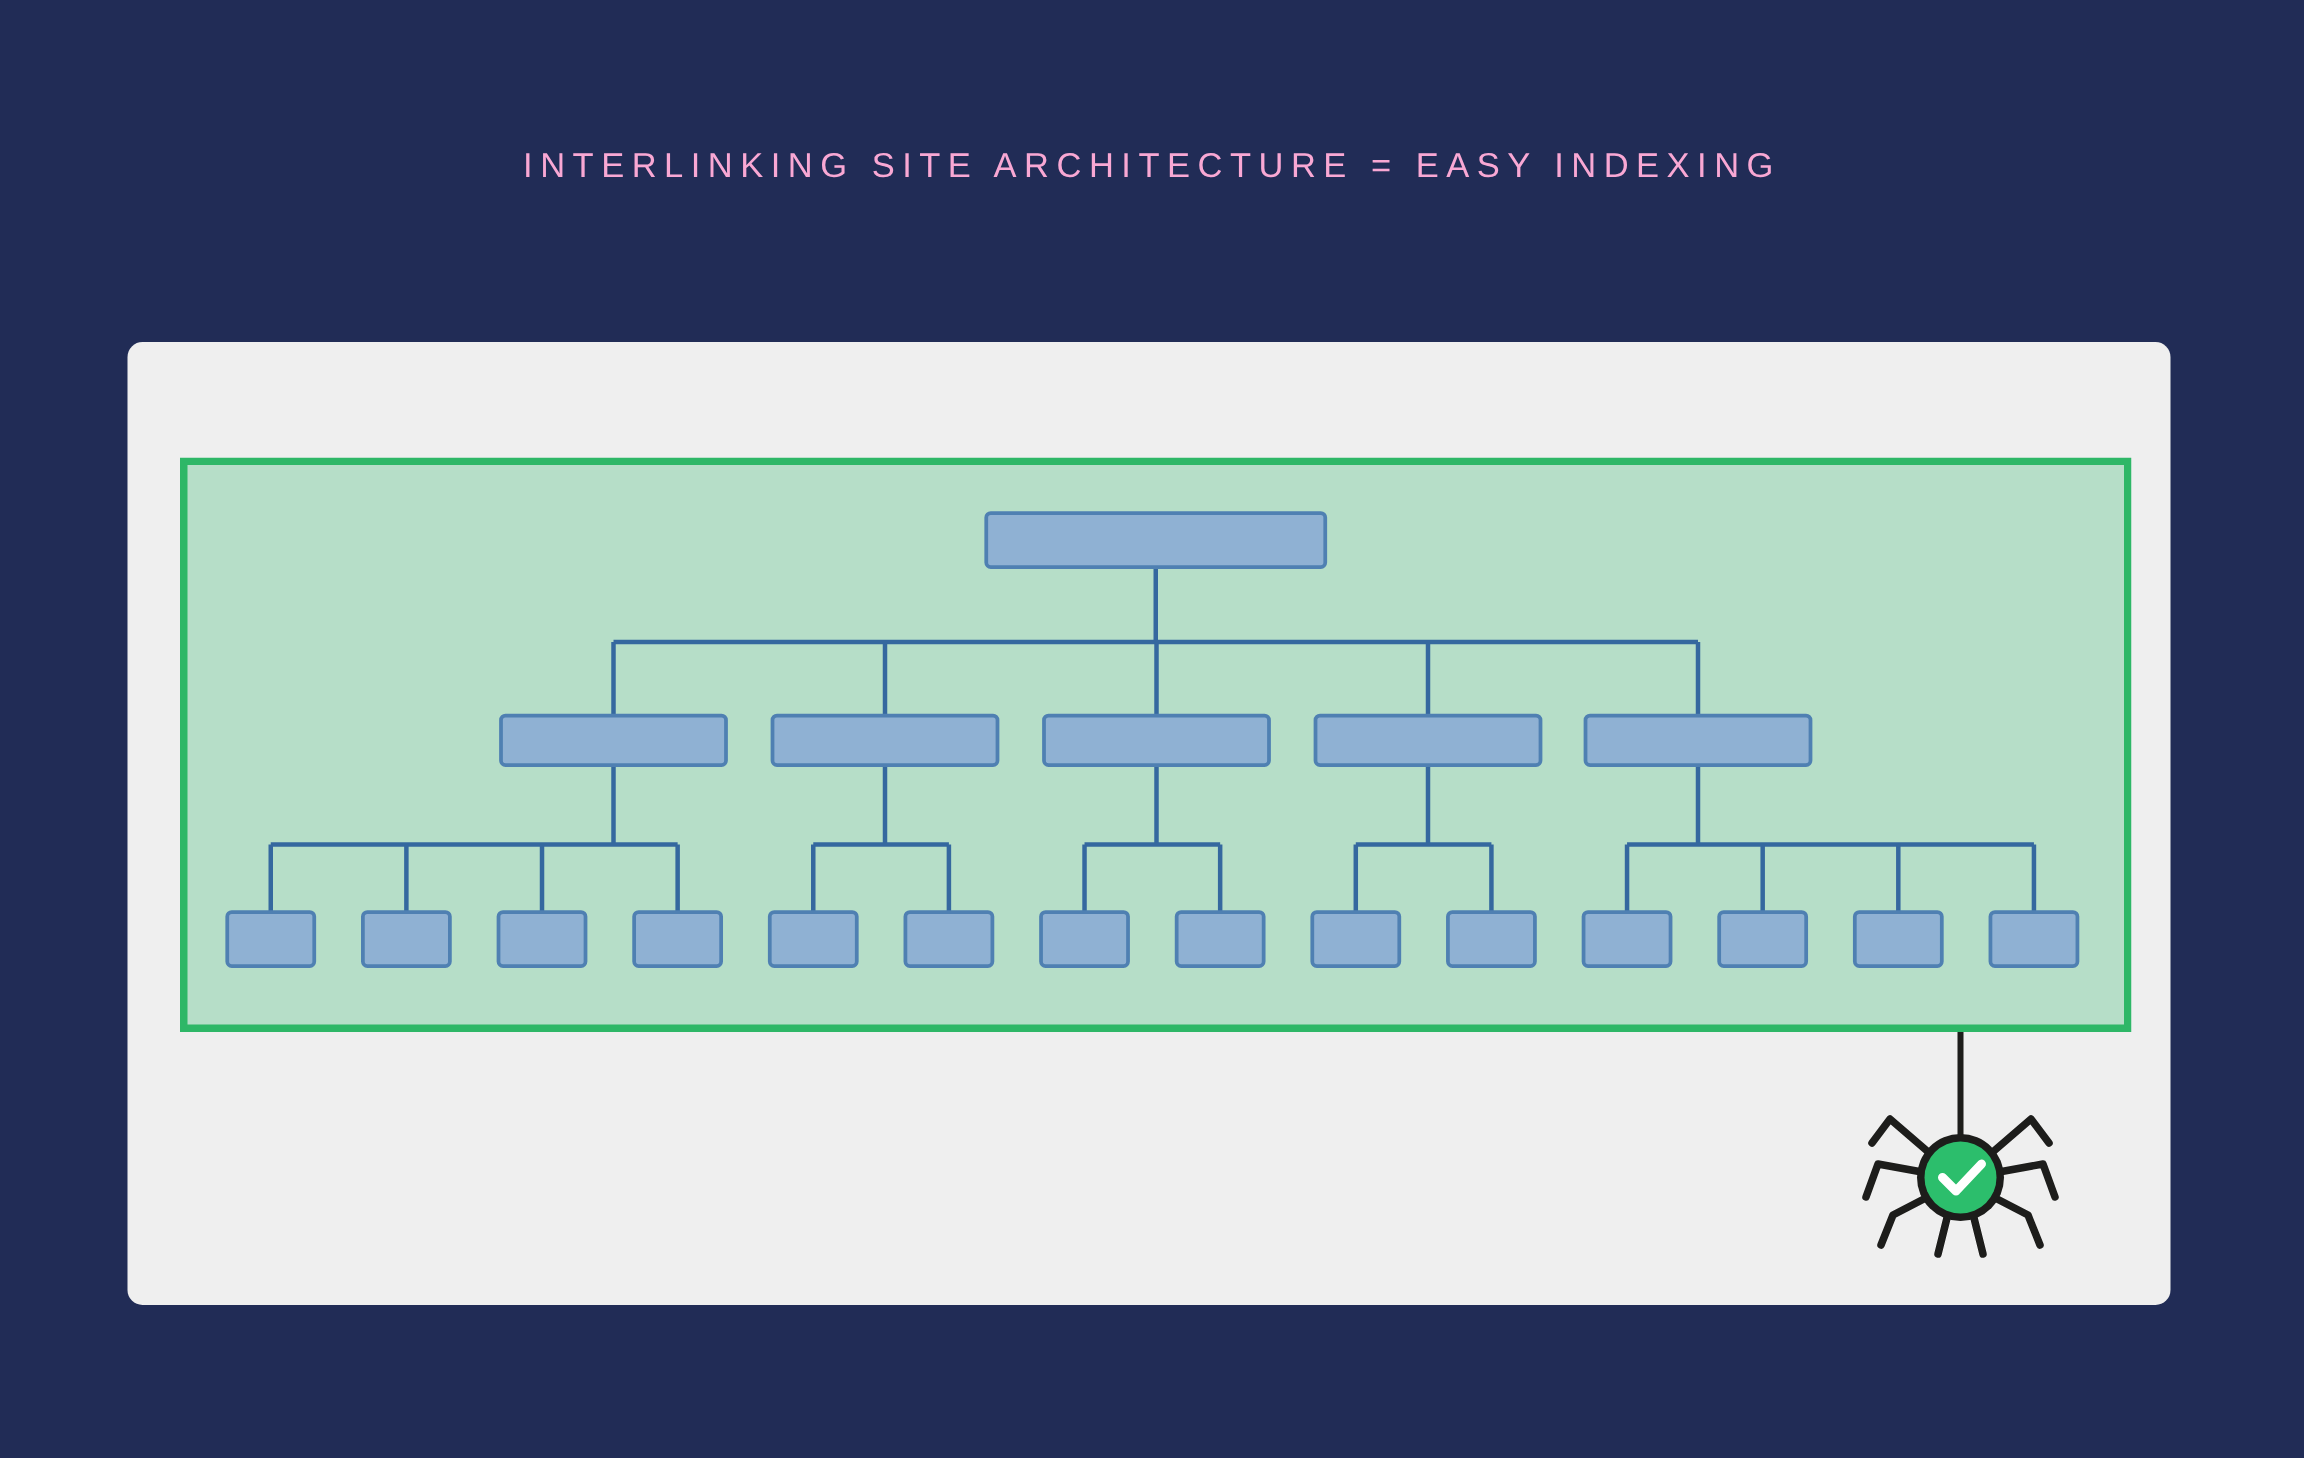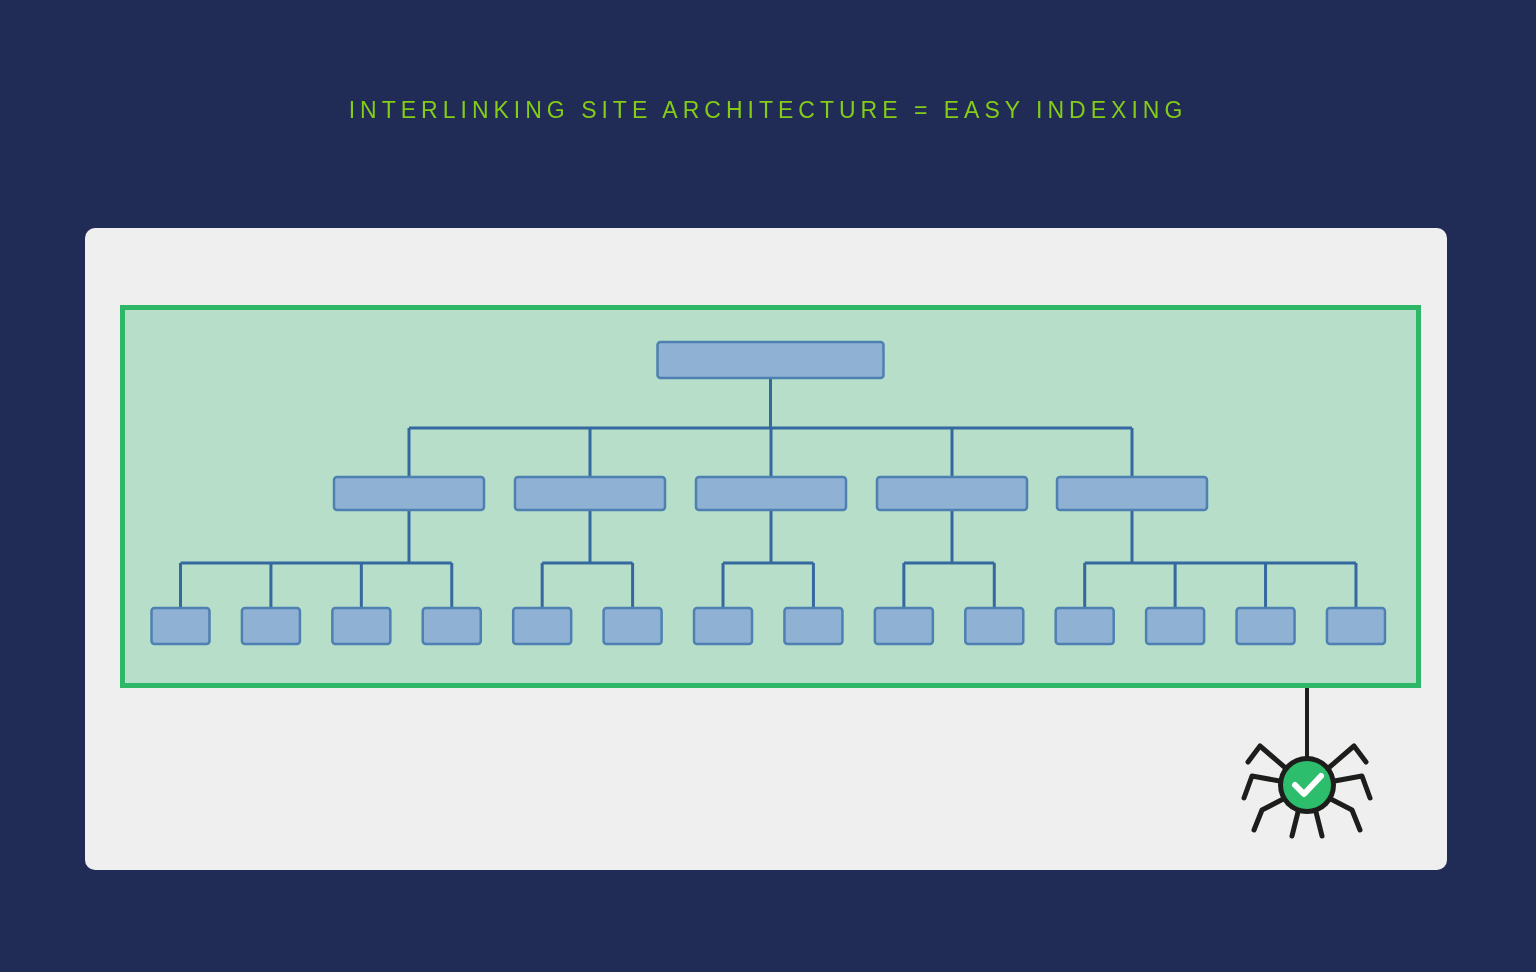--- a/index.html
+++ b/index.html
@@ -47,21 +47,21 @@
     width: 135px;
     height: 160px;
     display: block;
   }
 </style>
 </head>
 <body style="background: rgb(33, 44, 86);">
 
 <div class="page">
 
-  <h1 class="title" style="color: #84cc16;">INTERLINKING SITE ARCHITECTURE = EASY INDEXING</h1>
+  <h1 class="title" style="color: #f9a8d4;">INTERLINKING SITE ARCHITECTURE = EASY INDEXING</h1>
 
   <div class="card" style="background: rgb(239, 239, 239);">
 
     <svg class="tree-svg" id="tree-svg" viewBox="0 0 1301 383" preserveAspectRatio="none">
         <rect x="2.5" y="2.5" width="1296" height="378" fill="#b6dec8" stroke="#2eb767" stroke-width="5"></rect>
         <line x1="650.5" y1="73" x2="650.5" y2="123" stroke="#35689f" stroke-width="3"></line>
         <line x1="289" y1="123" x2="1012" y2="123" stroke="#35689f" stroke-width="3"></line>
         <line x1="289" y1="123" x2="289" y2="172" stroke="#35689f" stroke-width="3"></line>
         <line x1="289" y1="205" x2="289" y2="258" stroke="#35689f" stroke-width="3"></line>
         <line x1="60.5" y1="258" x2="331.76" y2="258" stroke="#35689f" stroke-width="3"></line>

